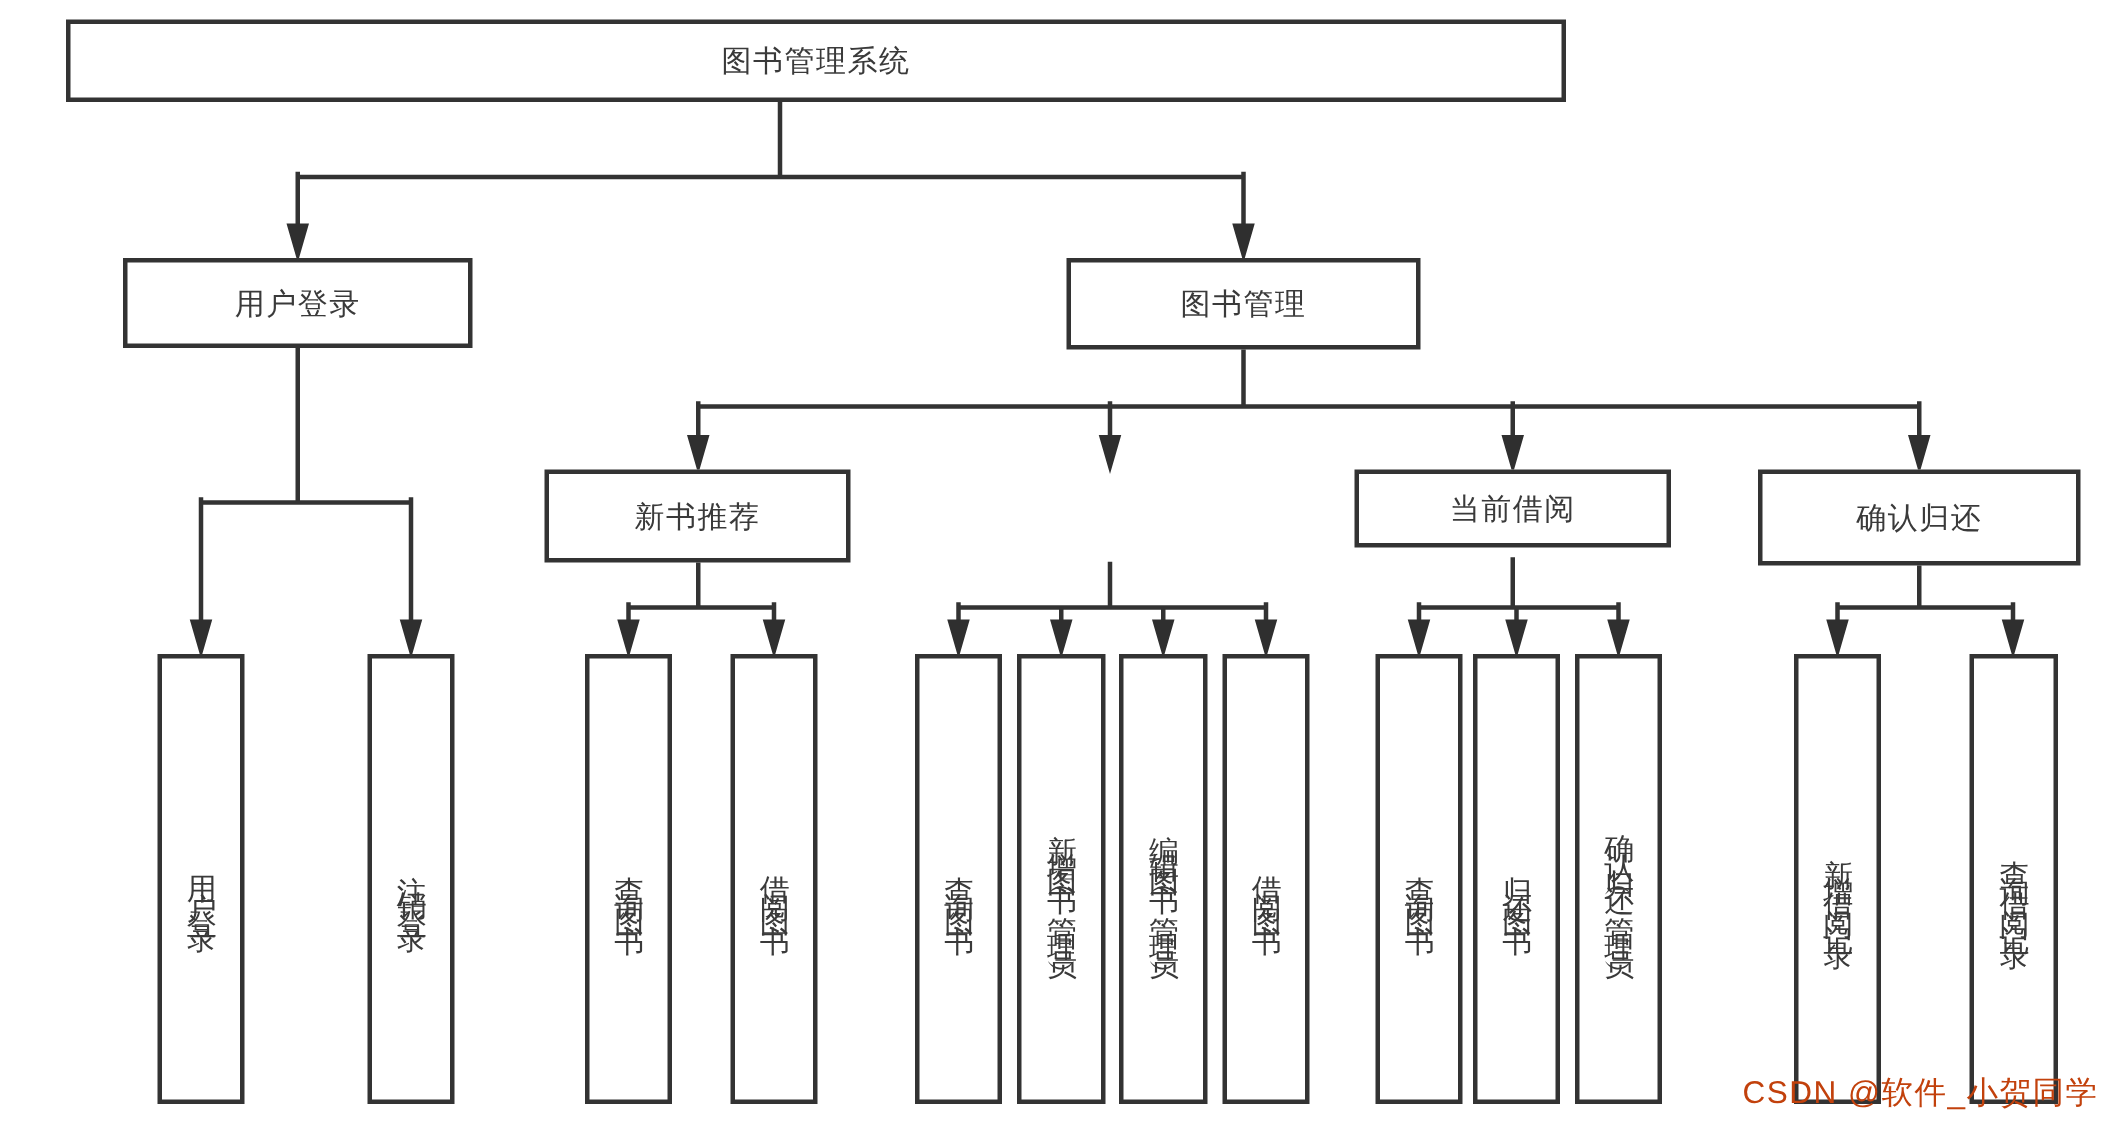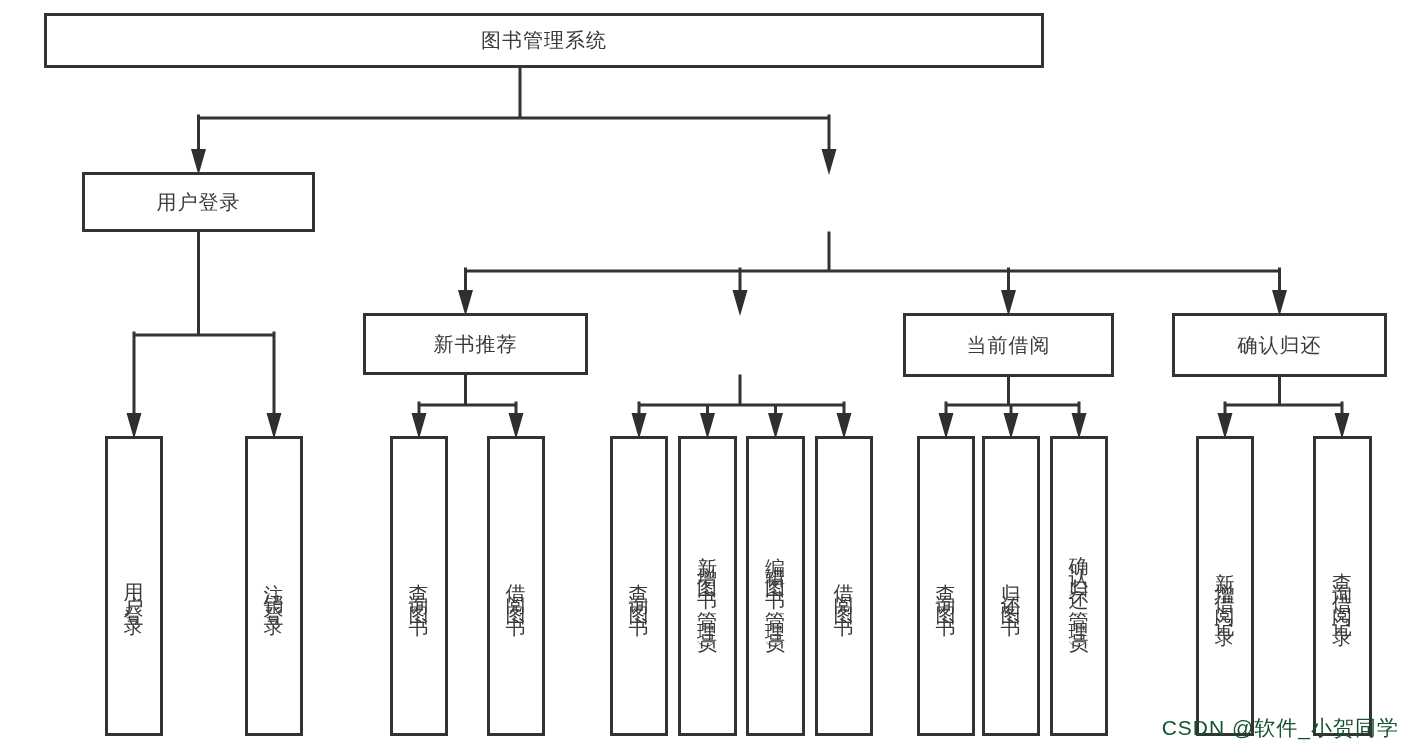--- a/index.html
+++ b/index.html
@@ -26,21 +26,21 @@
   .leaf .v{
     writing-mode:vertical-rl;
     text-orientation:mixed;
     letter-spacing:11px;
     line-height:1;
     margin-top:8px; 
   }
   .watermark{
     position:absolute;
     right:6px;bottom:5px;
-    color:#14532d;
+    color:#c2410c;
     font-size:21px;
     letter-spacing:1px;
     z-index:5;
   }
 </style>
 </head>
 <body>
 
 <div class="canvas">
 
@@ -82,25 +82,28 @@
     <path fill="#2f2f2f" stroke="none" d="M1217.5,413 h15 l-7.5,26 z M1334.5,413 h15 l-7.5,26 z"></path>
   </svg>
 
   <div class="node" style="left:20px;top:13px;width:1000px;height:55px;margin-left:24px;">
     <span>图书管理系统</span>
   </div>
 
   <div class="node" style="left:82px;top:172px;width:233px;height:60px;">
     <span>用户登录</span>
   </div>
+  <div class="node" style="left:711px;top:172px;width:236px;height:61px;">
+    <span>图书管理</span>
+  </div>
 
-  <div class="node" style="left:363px;top:313px;width:225px;height:62px;">
+  <div class="node" style="left:363px;top:313px;width:204px;height:62px;">
     <span>新书推荐</span>
   </div>
-  <div class="node" style="left:903px;top:313px;width:211px;height:64px;">
+  <div class="node" style="left:903px;top:313px;width:211px;height:52px;">
     <span>当前借阅</span>
   </div>
   <div class="node" style="left:1172px;top:313px;width:215px;height:64px;">
     <span>确认归还</span>
   </div>
 
   <div class="node leaf" style="left:105px;">
     <span class="v">用户登录</span>
   </div>
   <div class="node leaf" style="left:245px;">

